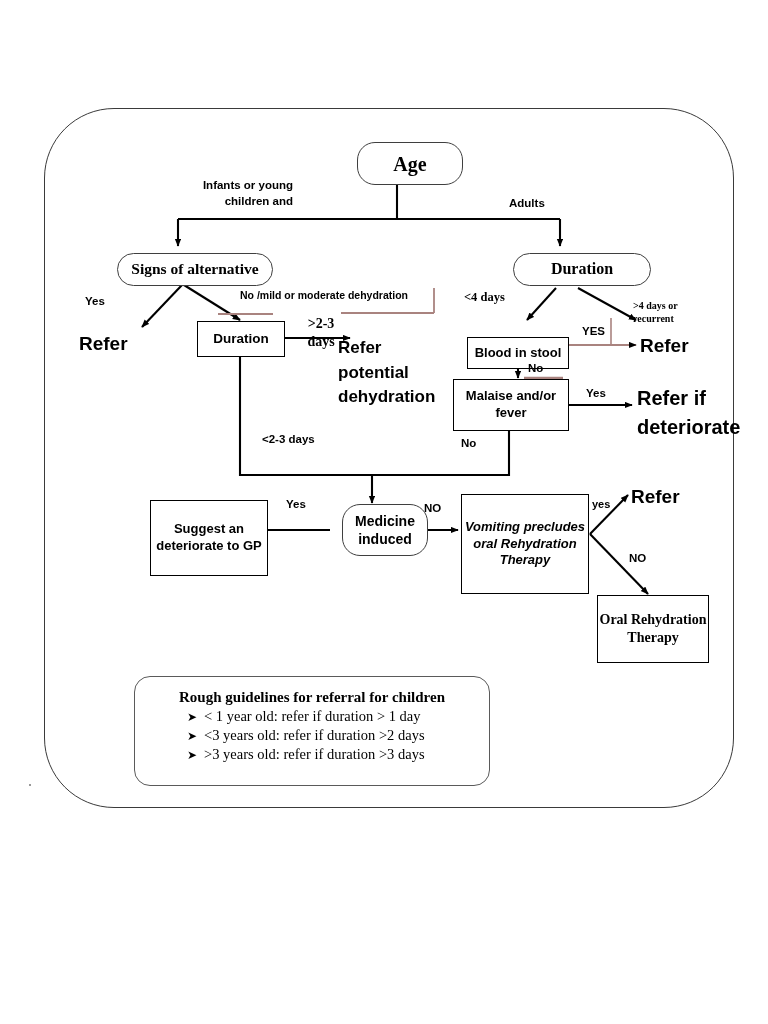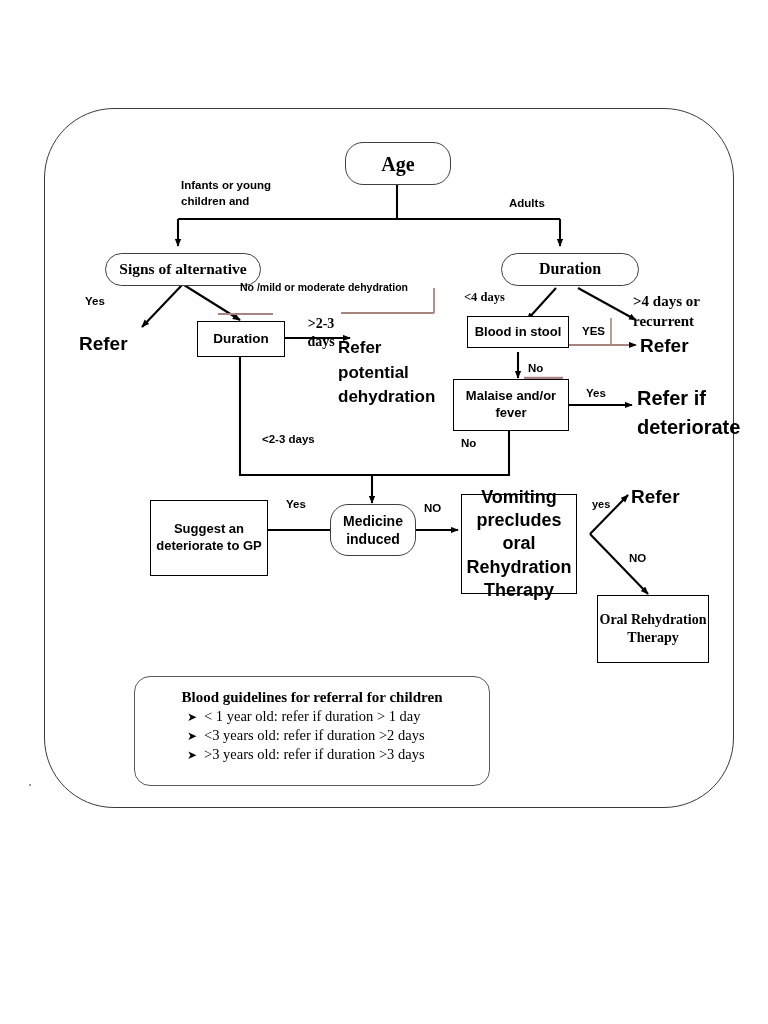--- a/index.html
+++ b/index.html
@@ -45,20 +45,21 @@
     text-align: center;
     background: #ffffff;
     line-height: 1.3;
   }
   .rect {
     border: 1.6px solid #000000;
   }
   .round {
     border: 1.6px solid #3f3f3f;
     border-radius: 18px;
+    margin-left: 12px;
   }
   .serif-b {
     font-family: "Liberation Serif", serif;
     font-weight: bold;
   }
   .sans-b {
     font-family: "Liberation Sans", sans-serif;
     font-weight: bold;
   }
   .lbl {
@@ -184,33 +185,33 @@
   </svg>
 
   <div class="node round serif-b" style="left:345px; top:142px; width:106px; height:43px; font-size:20px;">Age</div>
 
   <div class="node round serif-b" style="left:105px; top:253px; width:156px; height:33px; font-size:15.5px;">Signs of alternative</div>
 
   <div class="node rect sans-b" style="left:197px; top:321px; width:88px; height:36px; font-size:13.5px;">Duration</div>
 
   <div class="node round serif-b" style="left:501px; top:253px; width:138px; height:33px; font-size:16px;">Duration</div>
 
-  <div class="node rect sans-b" style="left:467px; top:316px; width:102px; height:32px; font-size:13px;">Blood in stool</div>
+  <div class="node rect sans-b" style="left:467px; top:337px; width:102px; height:32px; font-size:13px;">Blood in stool</div>
 
   <div class="node rect sans-b" style="left:453px; top:379px; width:116px; height:52px; font-size:13px;">Malaise and/or
 fever</div>
 
   <div class="node rect sans-b" style="left:150px; top:500px; width:118px; height:76px; font-size:13px;">Suggest an
 deteriorate to
 GP</div>
 
   <div class="node round sans-b" style="left:330px; top:504px; width:86px; height:52px; font-size:14px;">Medicine
 induced</div>
 
-  <div class="node rect sans-b" style="left:461px; top:494px; width:116px; height:100px; font-size:18px;">Vomiting
+  <div class="node rect sans-b" style="left:461px; top:494px; width:128px; height:100px; font-size:13px;font-style:italic;">Vomiting
 precludes oral
 Rehydration
 Therapy</div>
 
   <div class="node rect serif-b" style="left:597px; top:595px; width:112px; height:68px; font-size:14px;">Oral
 Rehydration
 Therapy</div>
 
   <div class="terminal" style="left:79px; top:330px; font-size:19px;">Refer</div>
 
@@ -218,57 +219,57 @@
 potential
 dehydration</div>
 
   <div class="terminal" style="left:640px; top:332px; font-size:19px;">Refer</div>
 
   <div class="terminal" style="left:637px; top:384px; font-size:20px; text-align:left;">Refer if
 deteriorate</div>
 
   <div class="terminal" style="left:631px; top:483px; font-size:19px;">Refer</div>
 
-  <div class="lbl" style="left:181px; top:178px; text-align:left; width:112px;">Infants or young
+  <div class="lbl" style="left:181px; top:178px; text-align:right; width:112px;">Infants or young
 children and</div>
 
   <div class="lbl" style="left:509px; top:196px;">Adults</div>
 
   <div class="lbl" style="left:85px; top:294px;">Yes</div>
 
-  <div class="lbl" style="left:240px; top:280px; font-size:10.5px; font-weight:bold;">No /mild or moderate dehydration</div>
+  <div class="lbl" style="left:240px; top:288px; font-size:10.5px; font-weight:bold;">No /mild or moderate dehydration</div>
 
   <div class="lbl-serif" style="left:297px; top:315px; text-align:center; width:48px; font-size:14px;">&gt;2-3
 days</div>
 
   <div class="lbl" style="left:262px; top:432px;">&lt;2-3 days</div>
 
   <div class="lbl-serif" style="left:464px; top:289px; font-size:12.5px;">&lt;4 days</div>
 
-  <div class="lbl-serif" style="left:633px; top:292px; font-size:15px;">&gt;4 days or
+  <div class="lbl-serif" style="left:633px; top:299px; font-size:10px;">&gt;4 days or
 recurrent</div>
 
   <div class="lbl" style="left:582px; top:324px;">YES</div>
 
   <div class="lbl" style="left:528px; top:361px;">No</div>
 
   <div class="lbl" style="left:586px; top:386px;">Yes</div>
 
   <div class="lbl" style="left:461px; top:436px;">No</div>
 
   <div class="lbl" style="left:286px; top:497px;">Yes</div>
 
   <div class="lbl" style="left:424px; top:501px;">NO</div>
 
   <div class="lbl" style="left:592px; top:497px; font-size:11px;">yes</div>
 
   <div class="lbl" style="left:629px; top:551px;">NO</div>
 
   <div id="legend-box">
-    <div id="legend-title">Blood guidelines for referral for children</div>
+    <div id="legend-title">Rough guidelines for referral for children</div>
     <div id="legend-items">
         <div class="legend-item">
           <span class="bullet-arrow">➤</span>
           <span>&lt; 1 year old: refer if duration &gt; 1 day</span>
         </div>
         <div class="legend-item">
           <span class="bullet-arrow">➤</span>
           <span>&lt;3 years old: refer if duration &gt;2 days</span>
         </div>
         <div class="legend-item">

